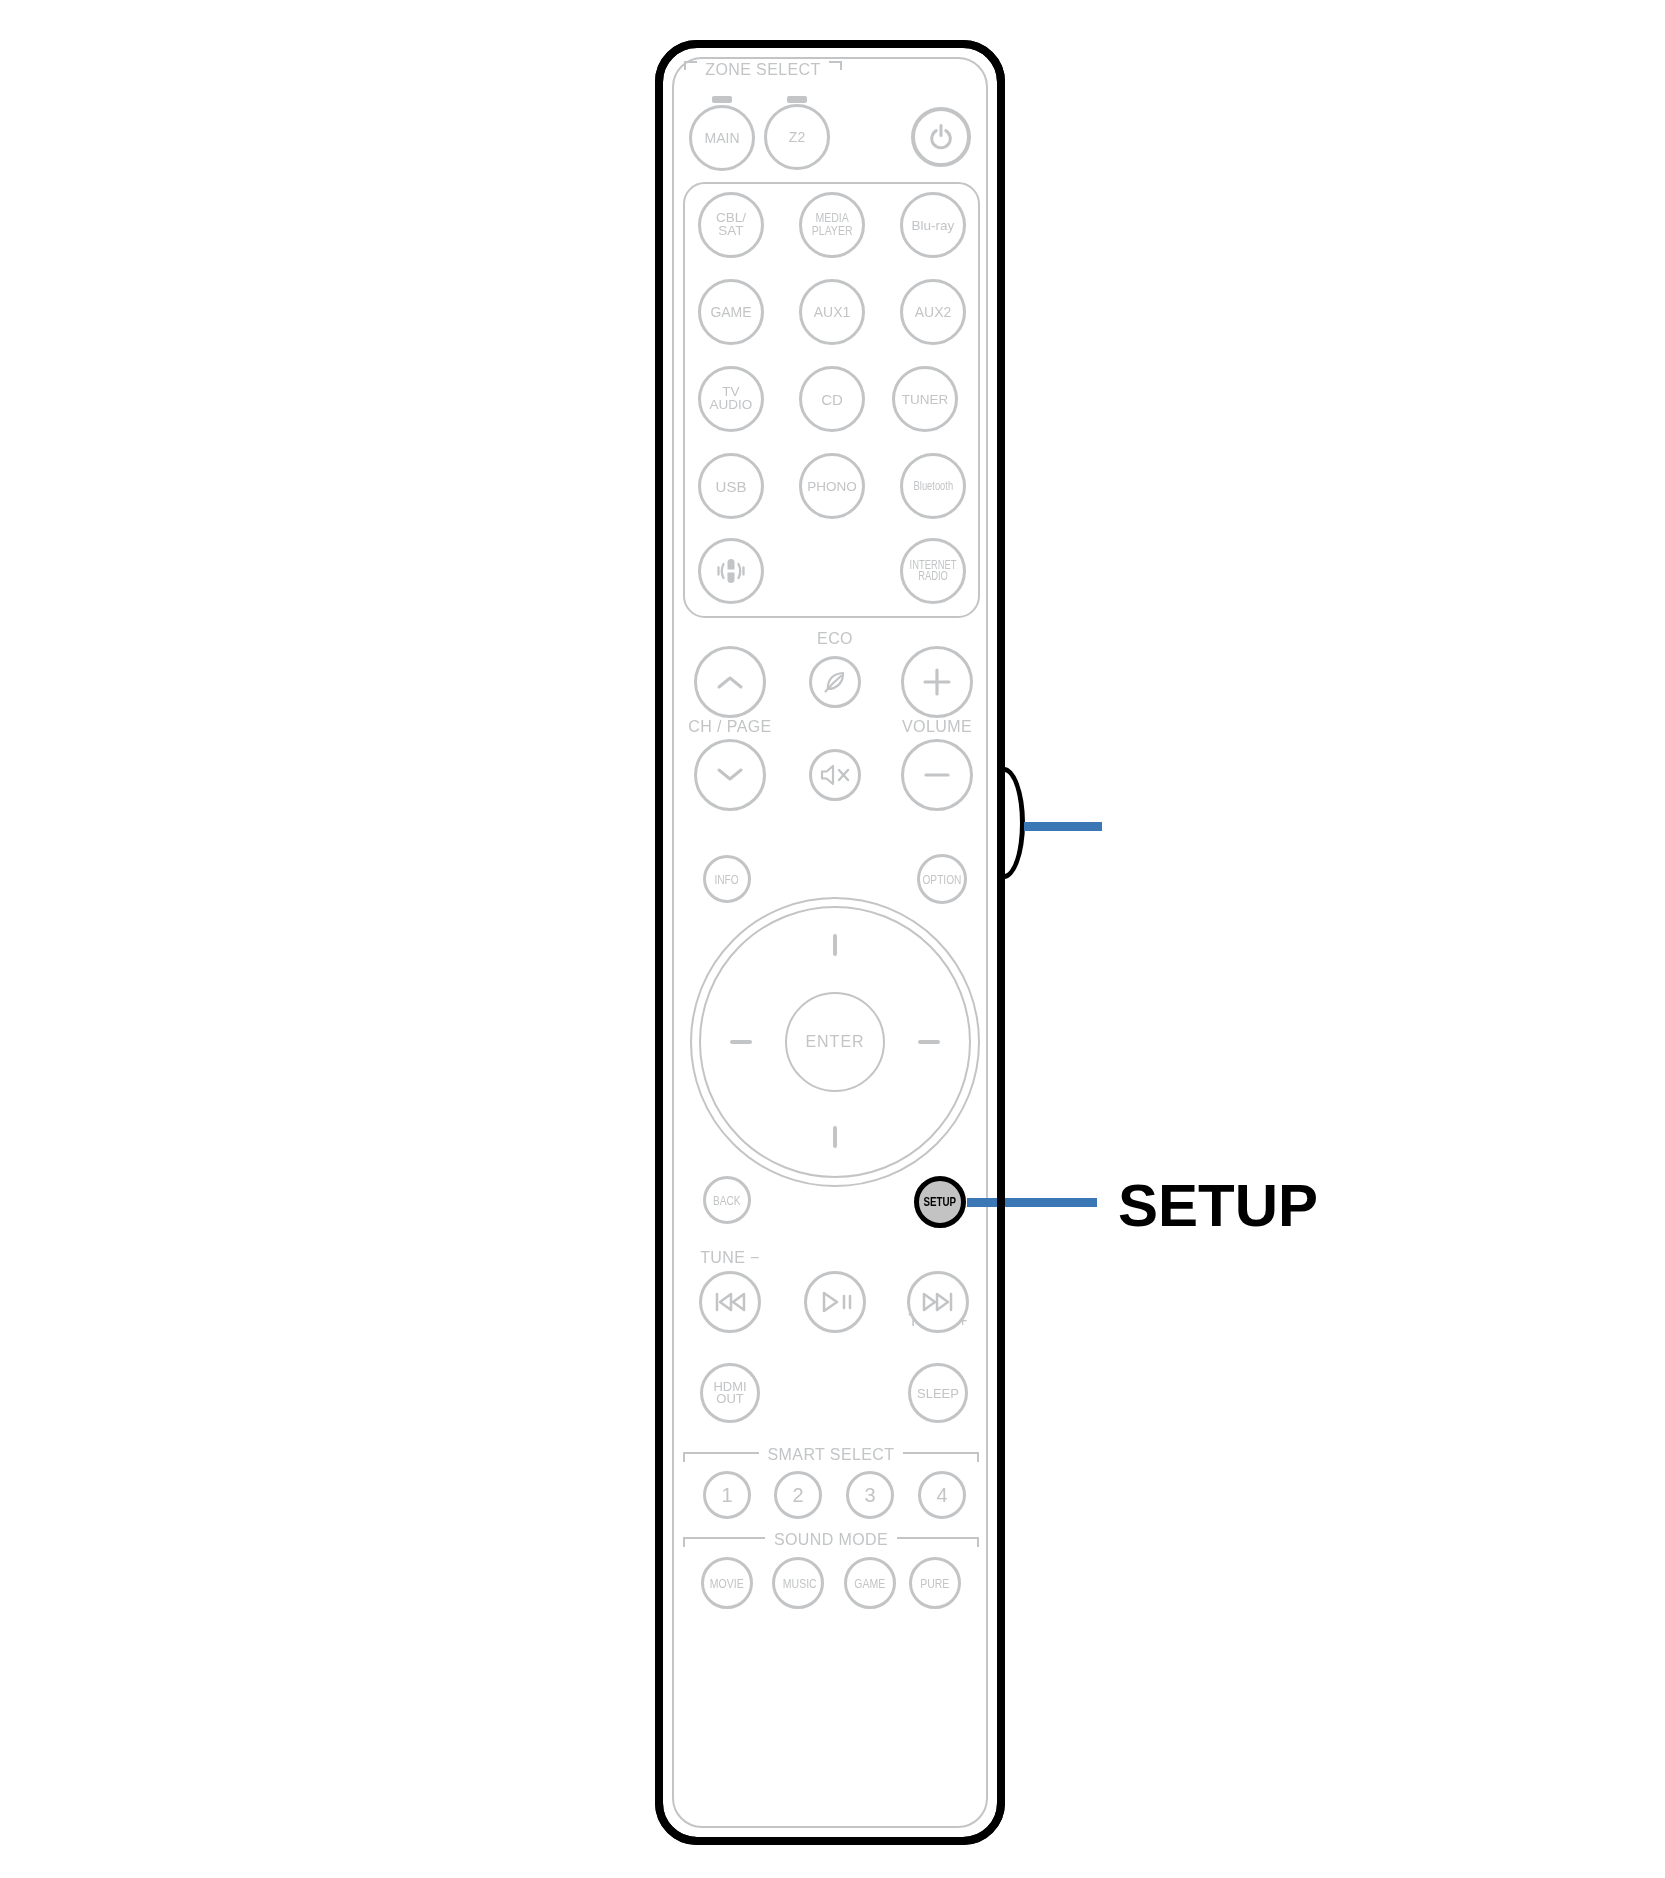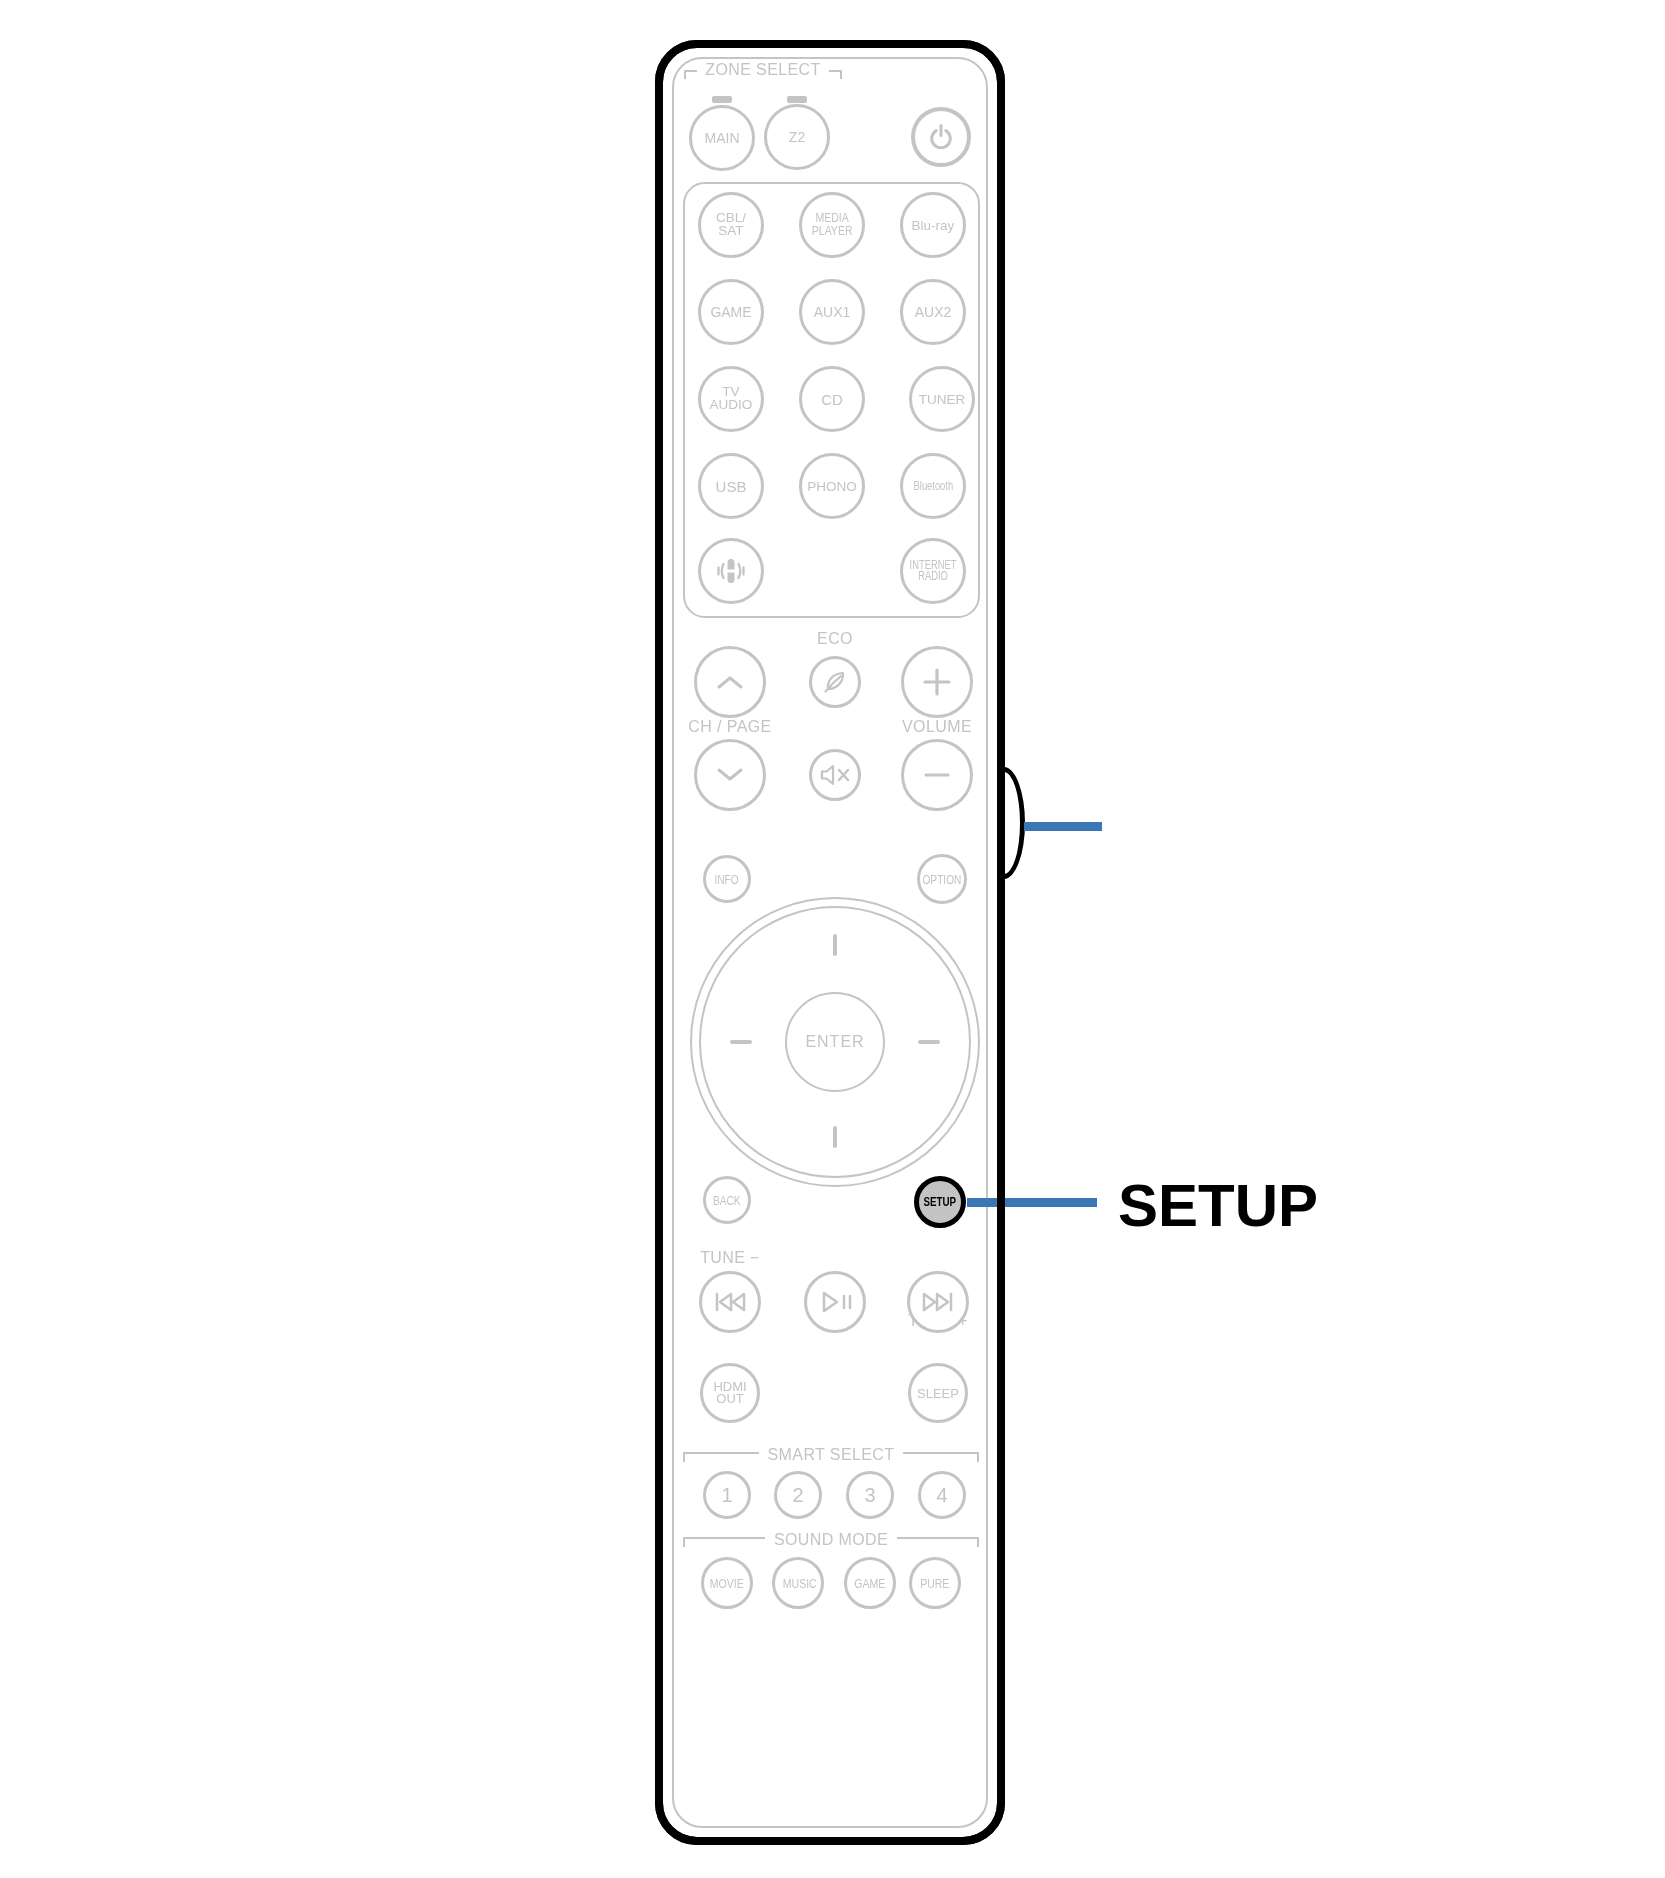--- a/index.html
+++ b/index.html
@@ -44,21 +44,21 @@
   .stroke{stroke:var(--g);fill:none;stroke-linecap:round;stroke-linejoin:round;}
 </style>
 </head>
 <body>
 
 <div id="stage">
 
   <div id="remote">
     <div id="inner-outline"></div>
 
-    <div class="abs" style="left:0;top:13px;width:200px;display:flex;align-items:flex-end;justify-content:center;gap:8px;">
+    <div class="abs" style="left:0;top:13px;width:200px;display:flex;align-items:flex-start;justify-content:center;gap:8px;">
       <span class="corner l"></span>
       <span class="glabel" style="position:static;">ZONE SELECT</span>
       <span class="corner r"></span>
     </div>
     <div class="led" style="left:49px;top:48px;"></div>
     <div class="led" style="left:124px;top:48px;"></div>
 
     <div class="btn" style="left:26px;top:57px;width:66px;height:66px;font-size:14px;">
       <span class="lbl">MAIN</span>
     </div>
@@ -96,21 +96,21 @@
       <span class="lbl">AUX2</span>
     </div>
 
     <div class="btn two" style="left:35px;top:318px;width:66px;height:66px;">
       <span class="lbl"><span>TV</span><br>
       <span>AUDIO</span></span>
     </div>
     <div class="btn" style="left:136px;top:318px;width:66px;height:66px;font-size:15px;">
       <span class="lbl">CD</span>
     </div>
-    <div class="btn" style="left:246px;top:318px;width:66px;height:66px;font-size:13.5px;">
+    <div class="btn" style="left:229px;top:318px;width:66px;height:66px;font-size:13.5px;">
       <span class="lbl">TUNER</span>
     </div>
 
     <div class="btn" style="left:35px;top:405px;width:66px;height:66px;font-size:15px;">
       <span class="lbl">USB</span>
     </div>
     <div class="btn" style="left:136px;top:405px;width:66px;height:66px;font-size:13.5px;">
       <span class="lbl">PHONO</span>
     </div>
     <div class="btn" style="left:237px;top:405px;width:66px;height:66px;font-size:12px;">

